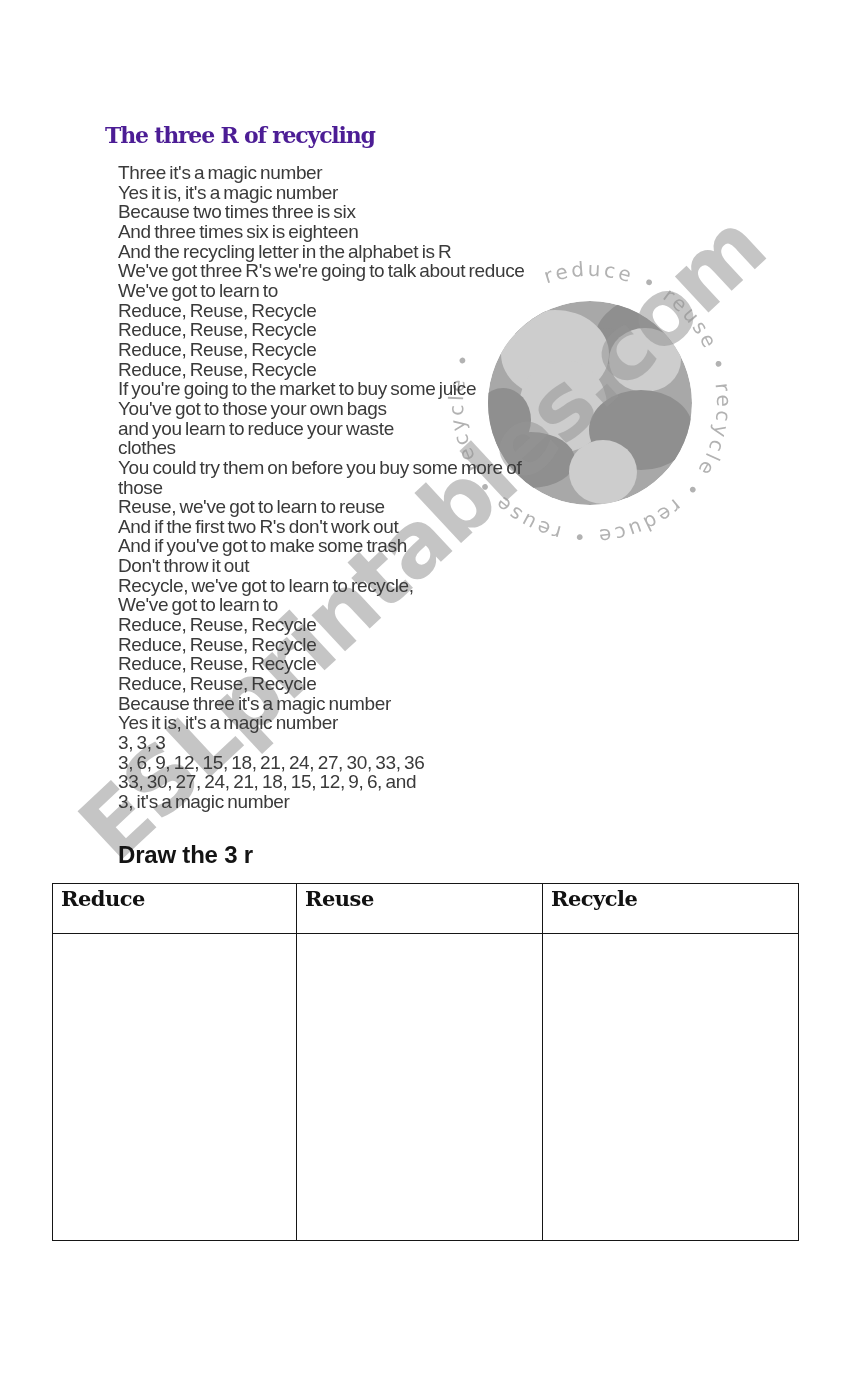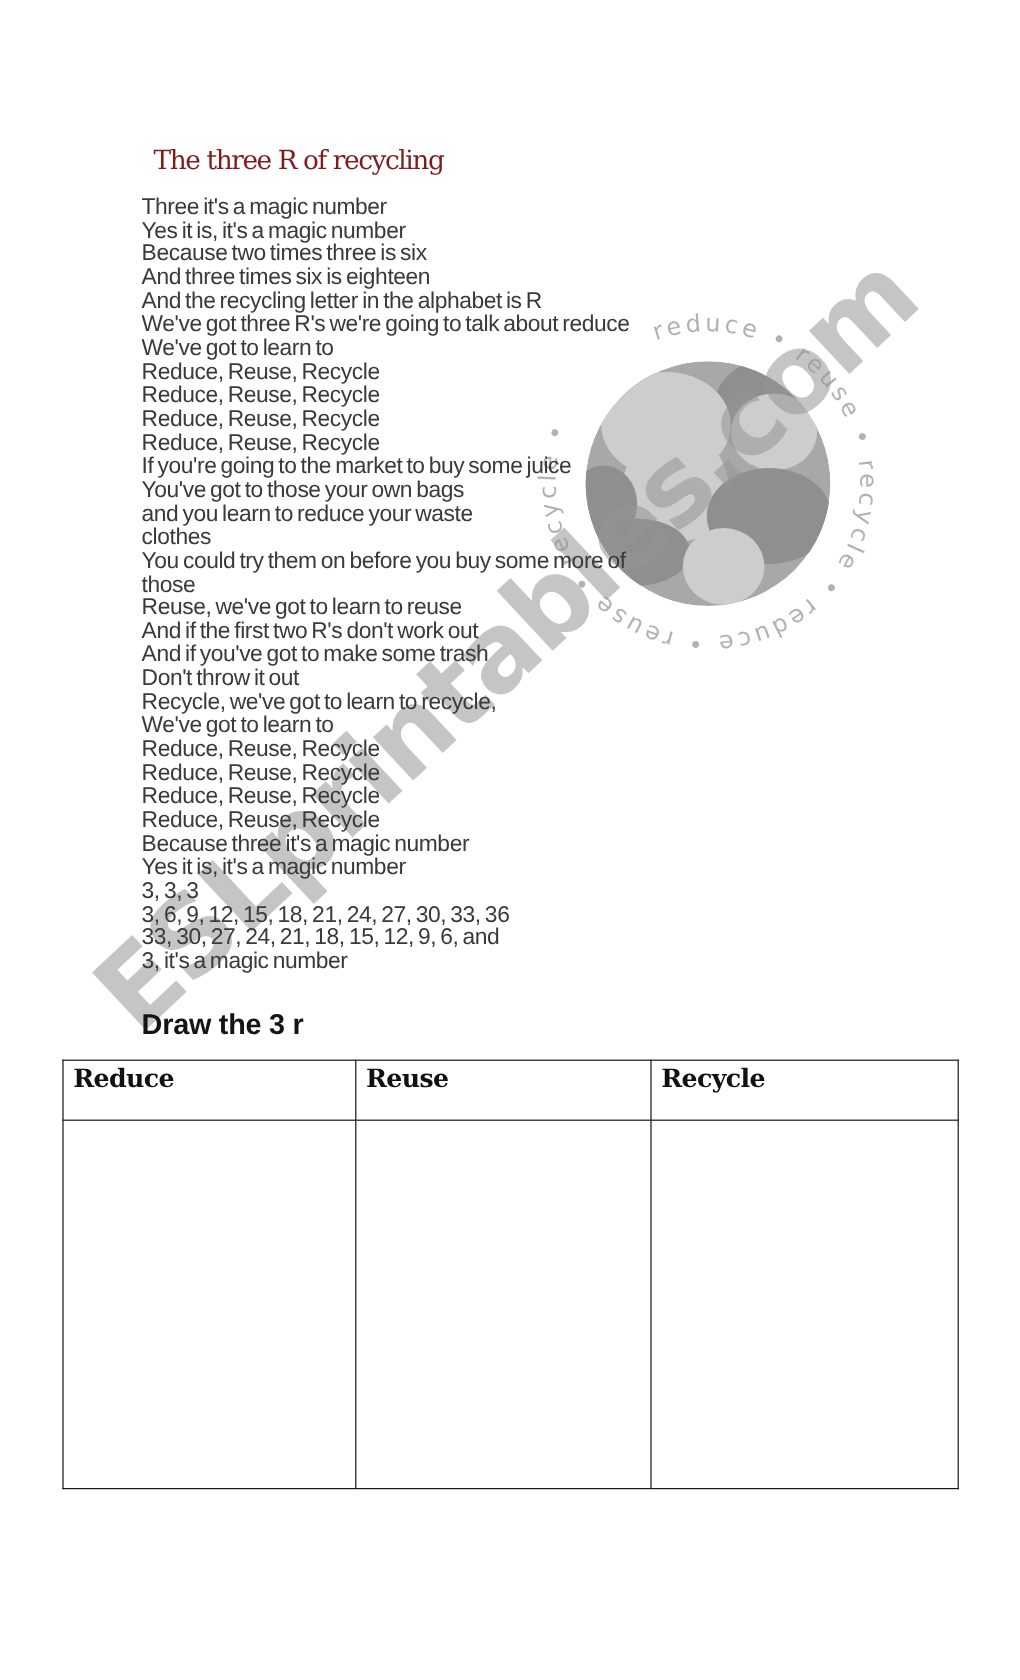--- a/index.html
+++ b/index.html
@@ -35,29 +35,29 @@
     letter-spacing: -3px;
     color: rgba(150,150,150,0.55);
     white-space: nowrap;
     transform: rotate(-43deg);
     transform-origin: 0 50%;
     pointer-events: none;
   }
   
   .title {
     position: absolute;
-    left: 128px;
+    left: 105px;
     top: 122px;
     z-index: 3;
     margin: 0;
     font-family: "DejaVu Serif", serif;
-    font-weight: normal;
+    font-weight: bold;
     font-size: 22px;
     letter-spacing: -1.2px;
-    color: #7f1d1d;
+    color: #4c1d95;
     white-space: nowrap;
   }
   .lyrics {
     position: absolute;
     left: 118px;
     top: 163px;
     z-index: 3;
     font-size: 19px;
     line-height: 19.65px;
     letter-spacing: -0.35px;

